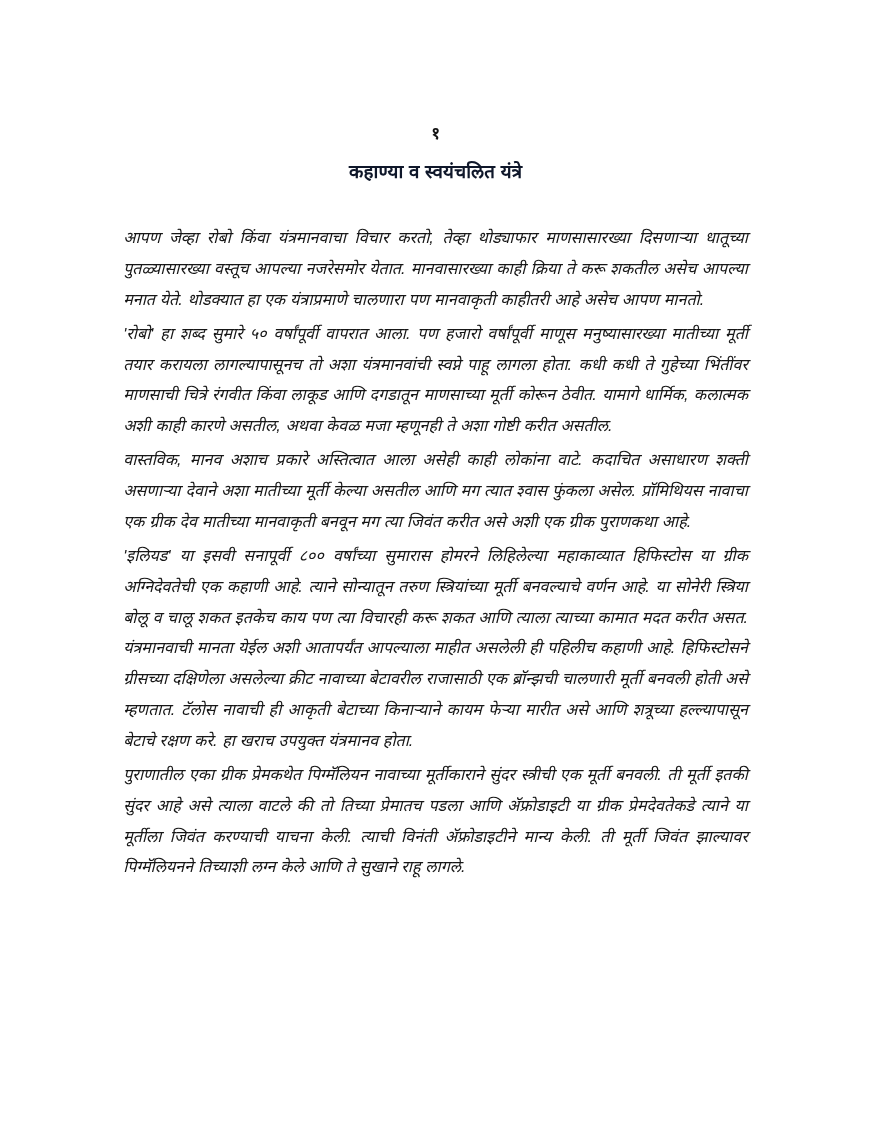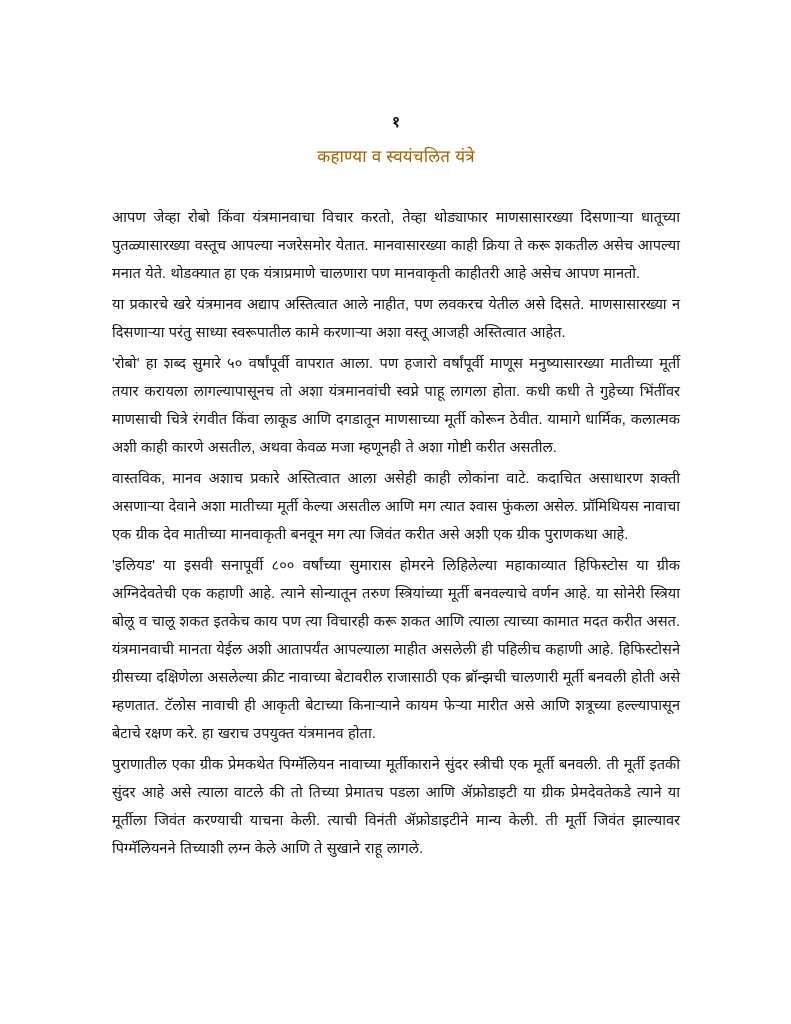--- a/index.html
+++ b/index.html
@@ -44,41 +44,42 @@
     line-height: 1.35;
     font-weight: 600;
     color: #131313;
     margin: 0 0 12px 0;
     letter-spacing: 0;
   }
 
   .chapter-title {
     font-family: "Liberation Sans", "DejaVu Sans", sans-serif;
     font-size: 17px;
-    font-weight: 400;
+    font-weight: 700;
     line-height: 1.4;
-    color: #a16207;
+    color: #0f172a;
     margin: 0;
     letter-spacing: 0.2px;
   }
 
   
   .body-text {
     margin: 0;
   }
 
   .para {
     margin: 0 0 3px 0;
     font-family: "Liberation Sans", "DejaVu Sans", sans-serif;
     font-size: 14.6px;
     line-height: 28px;
     color: #161616;
     text-align: justify;
     text-justify: inter-word;
     word-spacing: 0.3px;
+    font-style: italic;
     
   }
 
   
   .para:first-child {
     margin-top: 0;
   }
 </style>
 </head>
 <body>
@@ -86,21 +87,20 @@
 <div class="page">
   <div class="page-body">
 
     <div class="heading-block">
       <div class="page-number">१</div>
       <h1 class="chapter-title">कहाण्या व स्वयंचलित यंत्रे</h1>
     </div>
 
     <div class="body-text">
       <p class="para">आपण जेव्हा रोबो किंवा यंत्रमानवाचा विचार करतो, तेव्हा थोड्याफार माणसासारख्या दिसणाऱ्या धातूच्या पुतळ्यासारख्या वस्तूच आपल्या नजरेसमोर येतात. मानवासारख्या काही क्रिया ते करू शकतील असेच आपल्या मनात येते. थोडक्यात हा एक यंत्राप्रमाणे चालणारा पण मानवाकृती काहीतरी आहे असेच आपण मानतो.</p>
-      <p class="para">या प्रकारचे खरे यंत्रमानव अद्याप अस्तित्वात आले नाहीत, पण लवकरच येतील असे दिसते. माणसासारख्या न दिसणाऱ्या परंतु साध्या स्वरूपातील कामे करणाऱ्या अशा वस्तू आजही अस्तित्वात आहेत.</p>
       <p class="para">'रोबो' हा शब्द सुमारे ५० वर्षांपूर्वी वापरात आला. पण हजारो वर्षांपूर्वी माणूस मनुष्यासारख्या मातीच्या मूर्ती तयार करायला लागल्यापासूनच तो अशा यंत्रमानवांची स्वप्ने पाहू लागला होता. कधी कधी ते गुहेच्या भिंतींवर माणसाची चित्रे रंगवीत किंवा लाकूड आणि दगडातून माणसाच्या मूर्ती कोरून ठेवीत. यामागे धार्मिक, कलात्मक अशी काही कारणे असतील, अथवा केवळ मजा म्हणूनही ते अशा गोष्टी करीत असतील.</p>
       <p class="para">वास्तविक, मानव अशाच प्रकारे अस्तित्वात आला असेही काही लोकांना वाटे. कदाचित असाधारण शक्ती असणाऱ्या देवाने अशा मातीच्या मूर्ती केल्या असतील आणि मग त्यात श्वास फुंकला असेल. प्रॉमिथियस नावाचा एक ग्रीक देव मातीच्या मानवाकृती बनवून मग त्या जिवंत करीत असे अशी एक ग्रीक पुराणकथा आहे.</p>
       <p class="para">'इलियड' या इसवी सनापूर्वी ८०० वर्षांच्या सुमारास होमरने लिहिलेल्या महाकाव्यात हिफिस्टोस या ग्रीक अग्निदेवतेची एक कहाणी आहे. त्याने सोन्यातून तरुण स्त्रियांच्या मूर्ती बनवल्याचे वर्णन आहे. या सोनेरी स्त्रिया बोलू व चालू शकत इतकेच काय पण त्या विचारही करू शकत आणि त्याला त्याच्या कामात मदत करीत असत. यंत्रमानवाची मानता येईल अशी आतापर्यंत आपल्याला माहीत असलेली ही पहिलीच कहाणी आहे.  हिफिस्टोसने ग्रीसच्या दक्षिणेला असलेल्या क्रीट नावाच्या बेटावरील राजासाठी एक ब्रॉन्झची चालणारी मूर्ती बनवली होती असे म्हणतात. टॅलोस नावाची ही आकृती बेटाच्या किनाऱ्याने कायम फेऱ्या मारीत असे आणि शत्रूच्या हल्ल्यापासून बेटाचे रक्षण करे.  हा खराच उपयुक्त यंत्रमानव होता.</p>
       <p class="para">पुराणातील एका ग्रीक प्रेमकथेत पिग्मॅलियन नावाच्या मूर्तीकाराने सुंदर स्त्रीची एक मूर्ती बनवली. ती मूर्ती इतकी सुंदर आहे असे त्याला वाटले की तो तिच्या प्रेमातच पडला आणि ॲफ्रोडाइटी या ग्रीक प्रेमदेवतेकडे त्याने या मूर्तीला जिवंत करण्याची याचना केली. त्याची विनंती ॲफ्रोडाइटीने मान्य केली. ती मूर्ती जिवंत झाल्यावर पिग्मॅलियनने तिच्याशी लग्न केले आणि ते सुखाने राहू लागले.</p>
     </div>
 
   </div>
 </div>
 
 </body></html>

